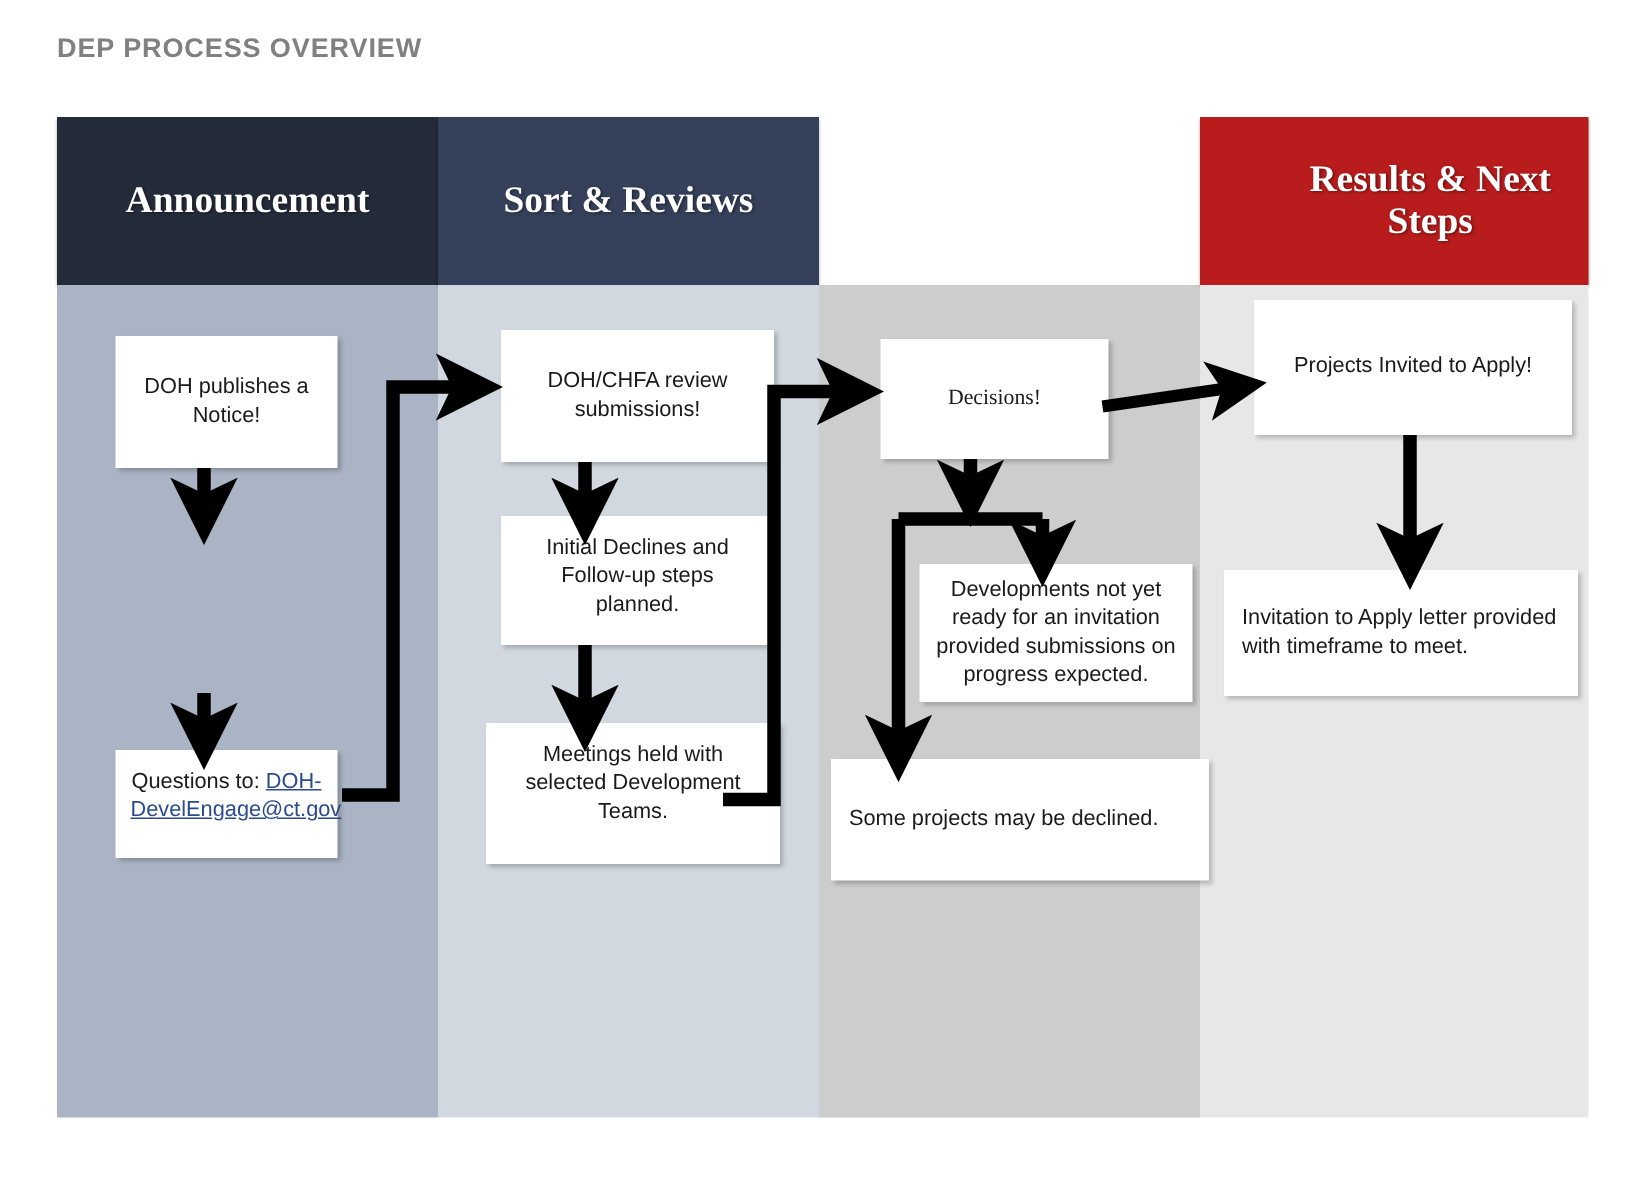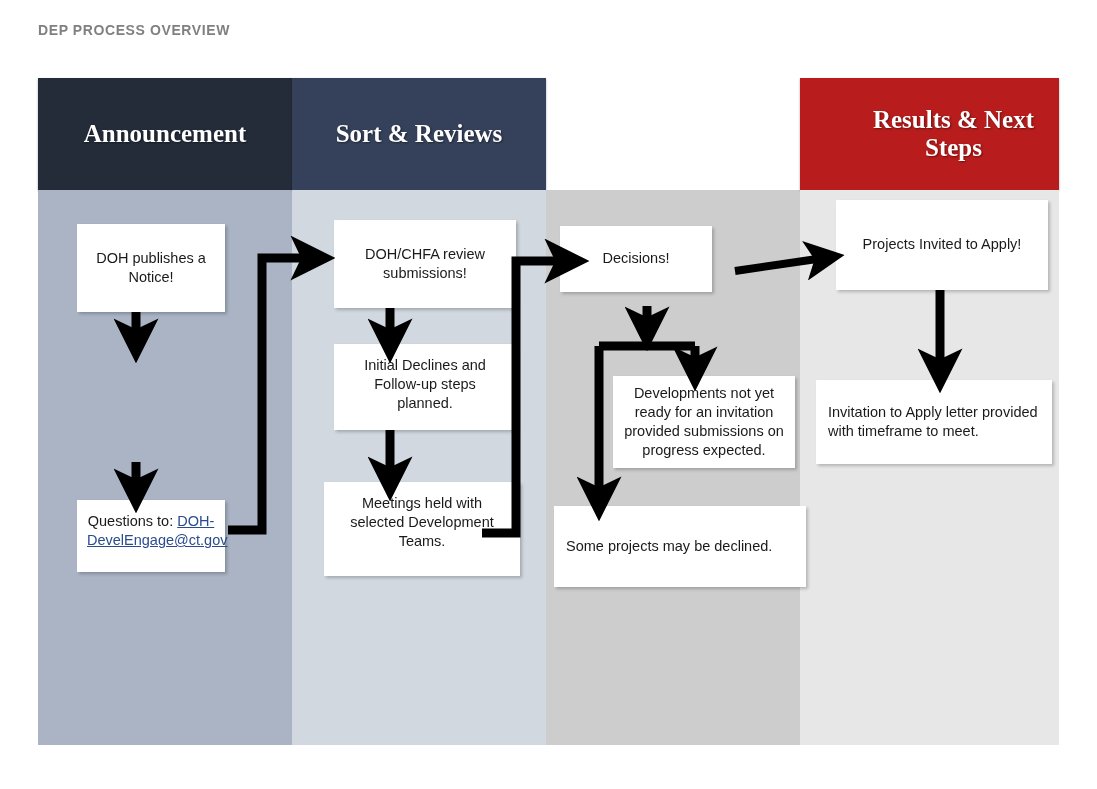--- a/index.html
+++ b/index.html
@@ -5,21 +5,21 @@
   html,body{margin:0;padding:0;}
   body{
     width:1097px;height:789px;
     background:#ffffff;
     font-family:"Liberation Sans", sans-serif;
     overflow:hidden;
     position:relative;
   }
   #page-title{
     position:absolute;left:38px;top:22px;
-    font-size:14px;font-weight:bold;
+    font-size:18px;font-weight:bold;
     letter-spacing:0.6px;
     color:#808080;
     text-transform:uppercase;
     white-space:nowrap;
   }
   #board{
     position:absolute;left:38px;top:78px;
     width:1021px;height:667px;
   }
   .col{position:absolute;top:0;height:667px;}
@@ -141,21 +141,21 @@
   </div>
 
   <div class="node lft" style="left:296px;width:182px;top:266px;height:86px;">
     <div class="txt">Initial Declines and Follow-up steps planned.</div>
   </div>
 
   <div class="node lft" style="left:286px;width:196px;top:404px;height:94px;">
     <div class="txt">Meetings held with selected Development Teams.</div>
   </div>
 
-  <div class="node ctr" style="left:522px;width:152px;top:148px;height:66px;">
+  <div class="node ctr" style="left:549px;width:152px;top:148px;height:80px;font-family:Liberation Serif, serif;">
     <div class="txt">Decisions!</div>
   </div>
 
   <div class="node ctr" style="left:575px;width:182px;top:298px;height:92px;">
     <div class="txt">Developments not yet ready for an invitation provided submissions on progress expected.</div>
   </div>
 
   <div class="node lftmid" style="left:516px;width:252px;top:428px;height:81px;">
     <div class="txt">Some projects may be declined.</div>
   </div>

